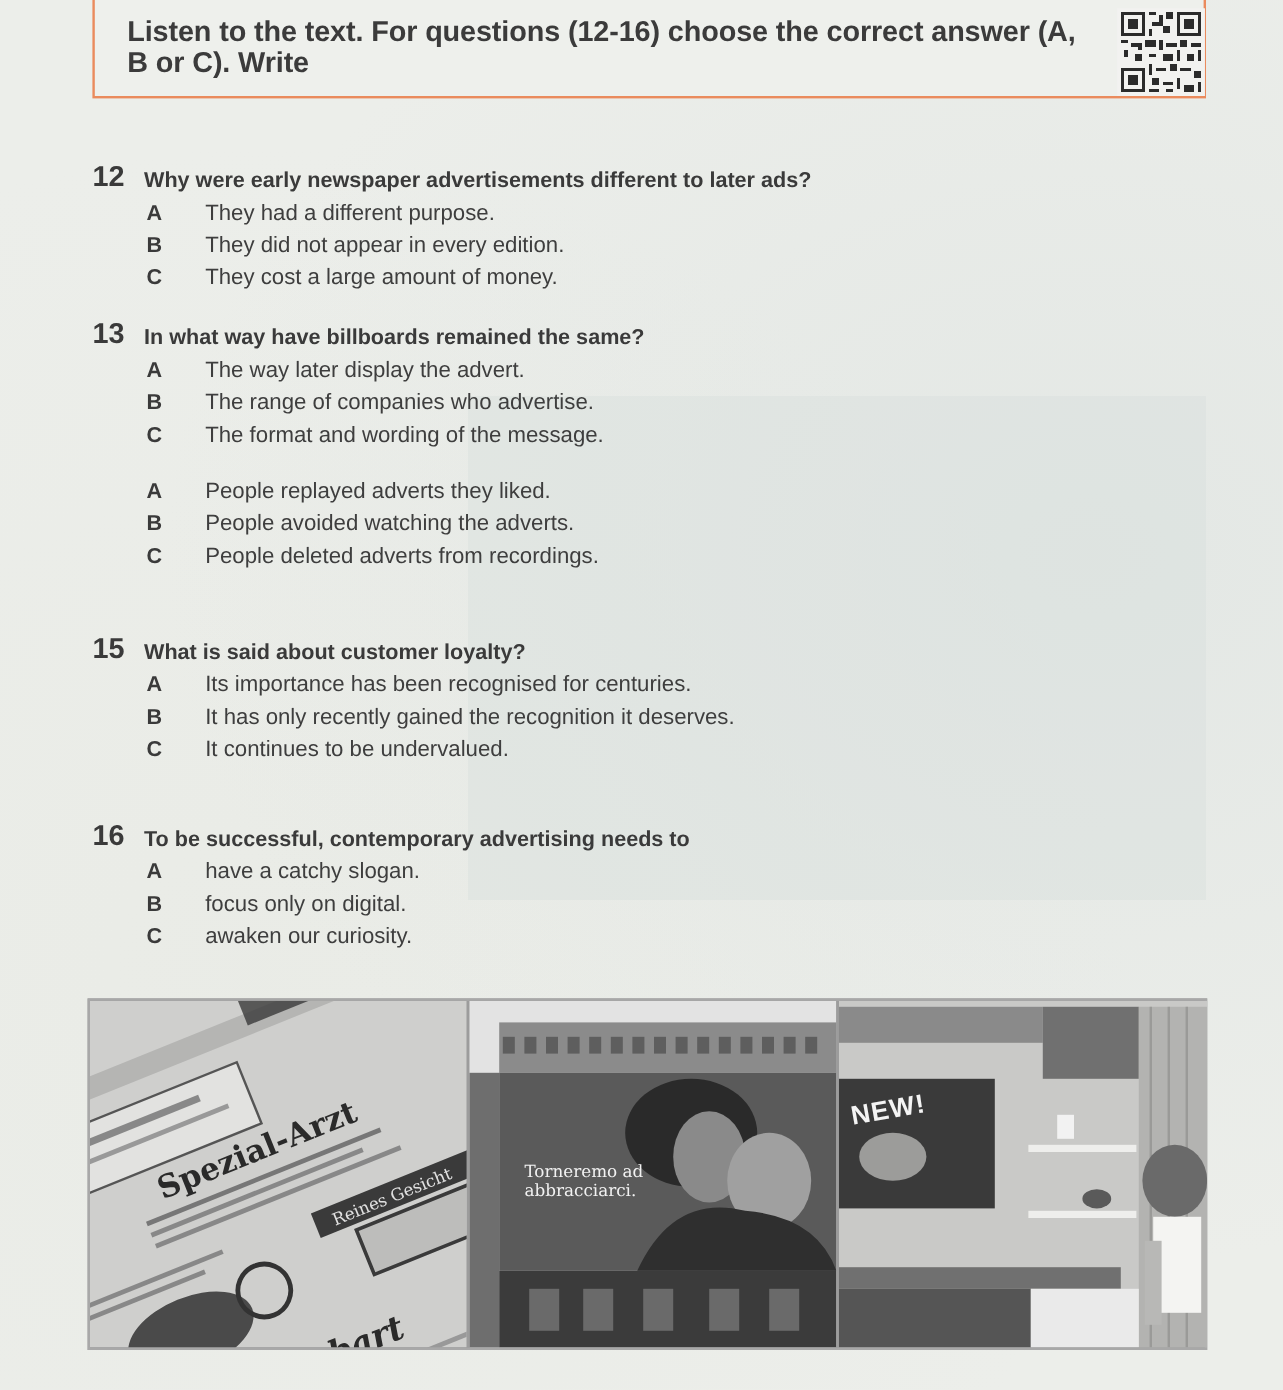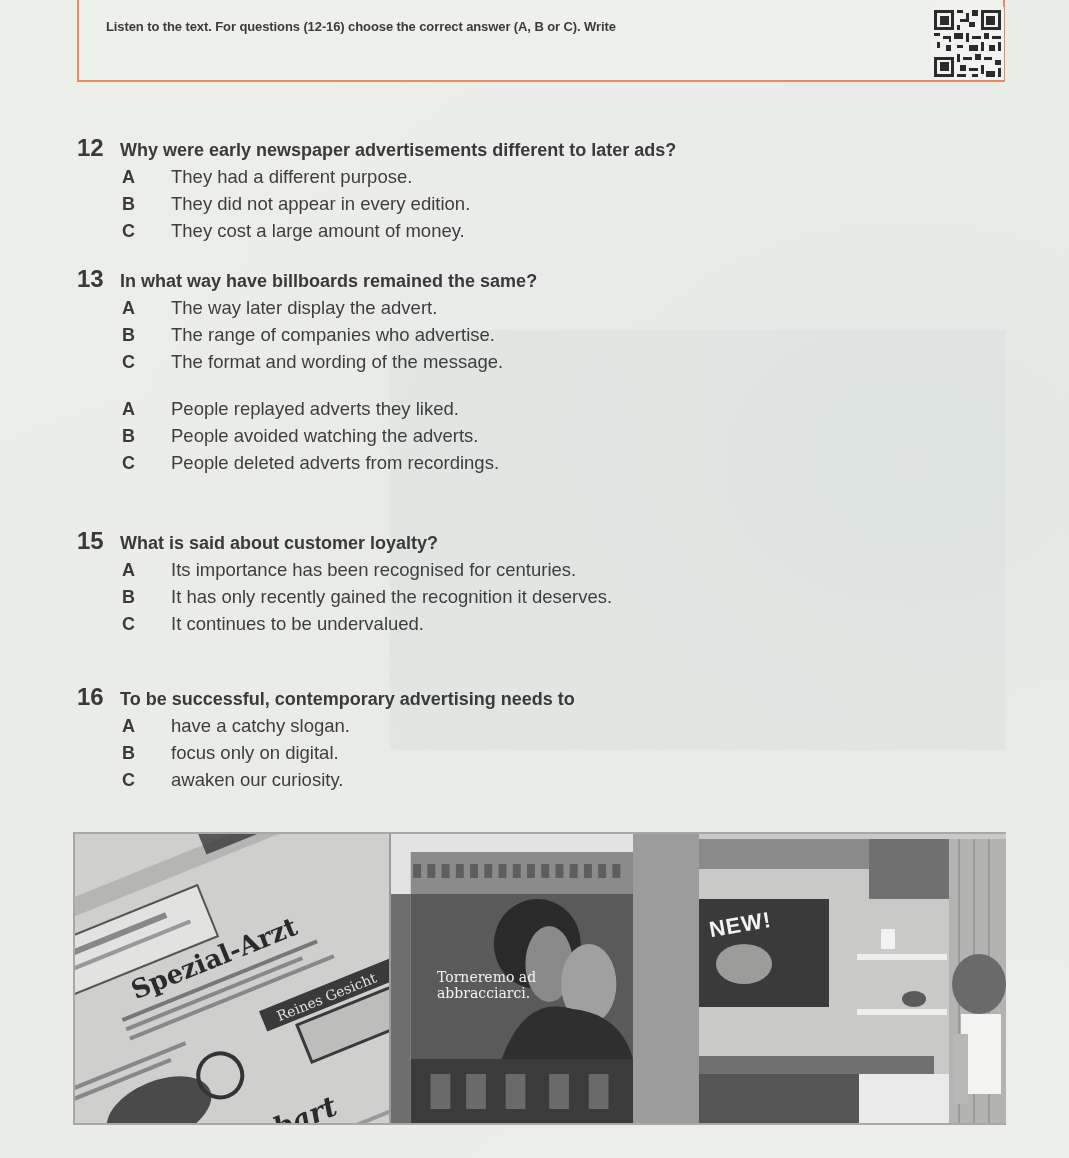--- a/index.html
+++ b/index.html
@@ -20,21 +20,21 @@
       position: absolute; left: 390px; top: 330px; width: 615px; height: 420px;
       background: rgba(212,220,218,0.35); pointer-events: none;
     }
     .instruction-box {
       position: absolute; left: 77px; top: -4px; width: 928px; height: 86px;
       border: 2px solid #ea8b5d; box-sizing: border-box;
       background: #eef0ec;
     }
     .instruction-text {
       position: absolute; left: 27px; top: 16px; width: 800px;
-      font-size: 13px; font-weight: bold; line-height: 26px; color: #3b3b3b;
+      font-size: 24px; font-weight: bold; line-height: 26px; color: #3b3b3b;
       letter-spacing: -0.1px;
     }
     .qr {
       position: absolute; left: 852px; top: 9px; width: 73px; height: 73px;
       background: #f2f2f0;
     }
     .qr svg { width: 73px; height: 73px; display: block; }
 
     .question {
       position: absolute; left: 77px; width: 700px;
@@ -58,21 +58,21 @@
       font-size: 18.5px; color: #3e3e3e; line-height: 22px; white-space: nowrap; margin-left: 20px;
     }
 
     .photos {
       position: absolute; left: 73px; top: 832px; width: 933px; height: 293px;
       background: #9c9c9c; box-sizing: border-box; border: 2px solid #a8a8a8;
     }
     .photo { position: absolute; top: 0; height: 289px; overflow: hidden; }
     .photo svg { display: block; width: 100%; height: 100%; }
     .photo-newspaper { left: 0; width: 314px; }
-    .photo-billboard { left: 316px; width: 242px; }
+    .photo-billboard { left: 316px; width: 306px; }
     .photo-tv { left: 624px; width: 307px; }
     .bb-caption {
       position: absolute; left: 46px; top: 135px;
       font-family: "DejaVu Serif", serif; color: #f2f2f2; font-size: 14px; line-height: 16px;
     }
     .tv-new {
       position: absolute; left: 10px; top: 78px;
       font-family: "Liberation Sans", sans-serif; color: #f4f4f4; font-weight: bold;
       font-size: 22px; letter-spacing: 1px; transform: rotate(-10deg);
     }

